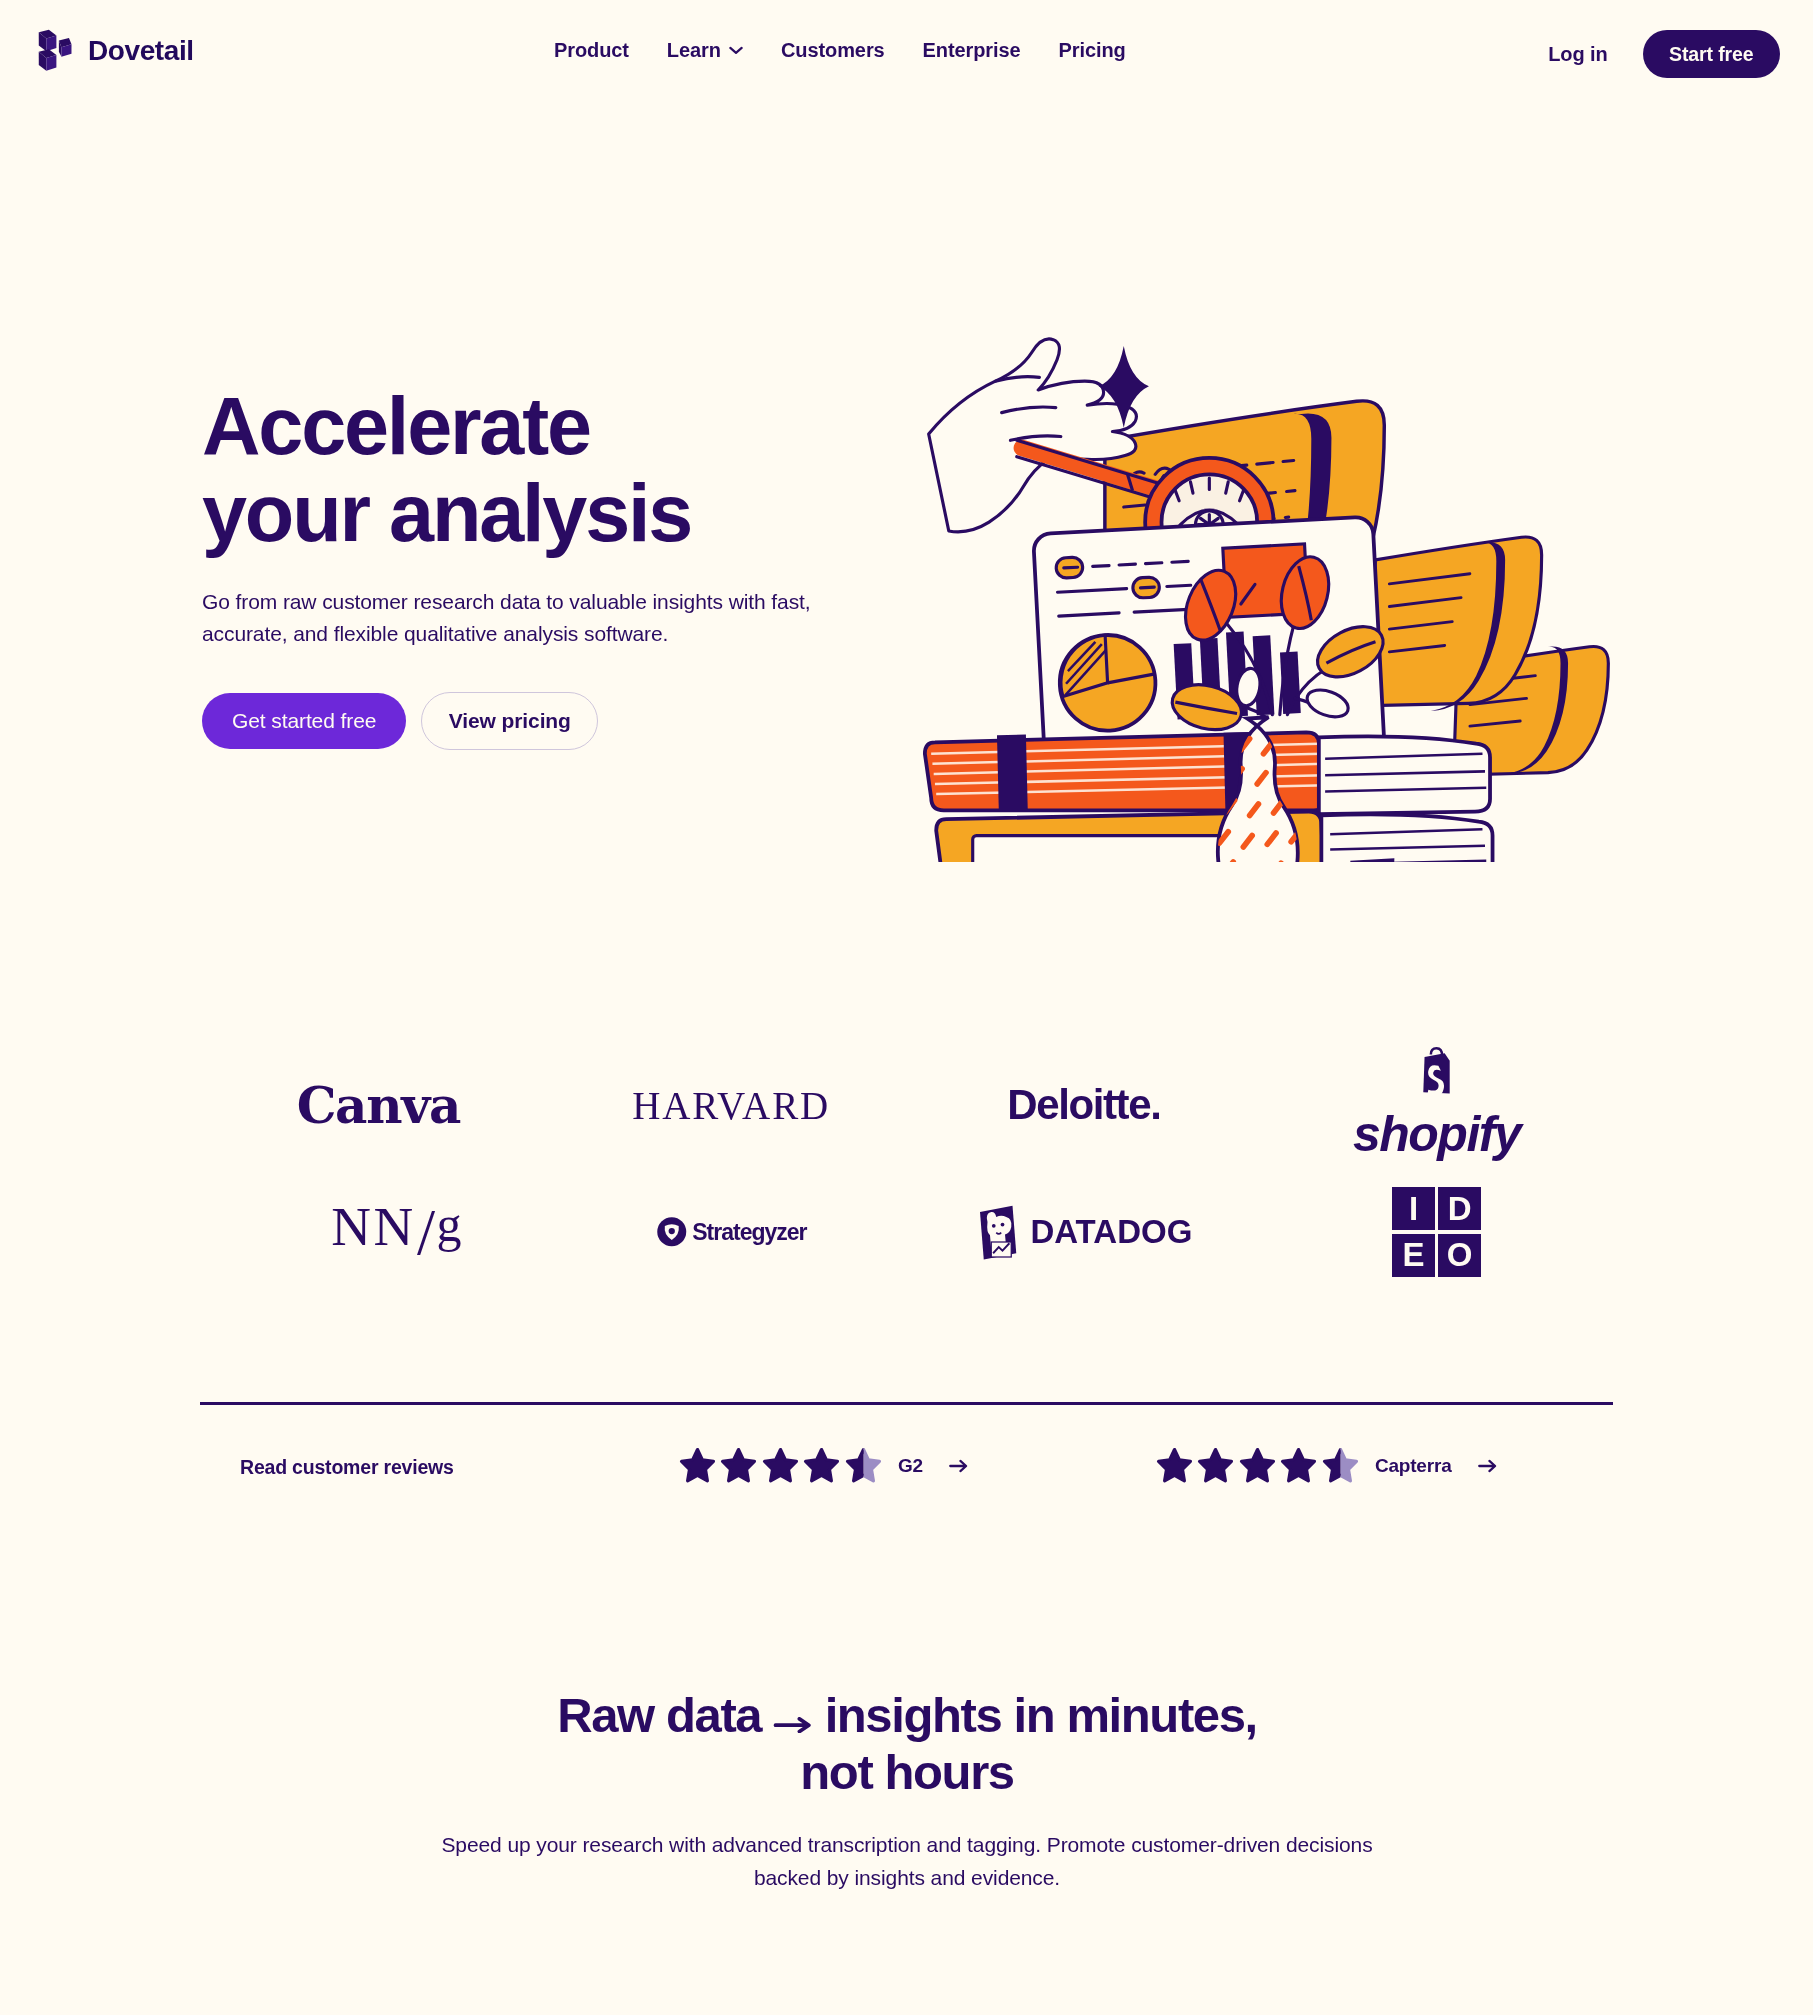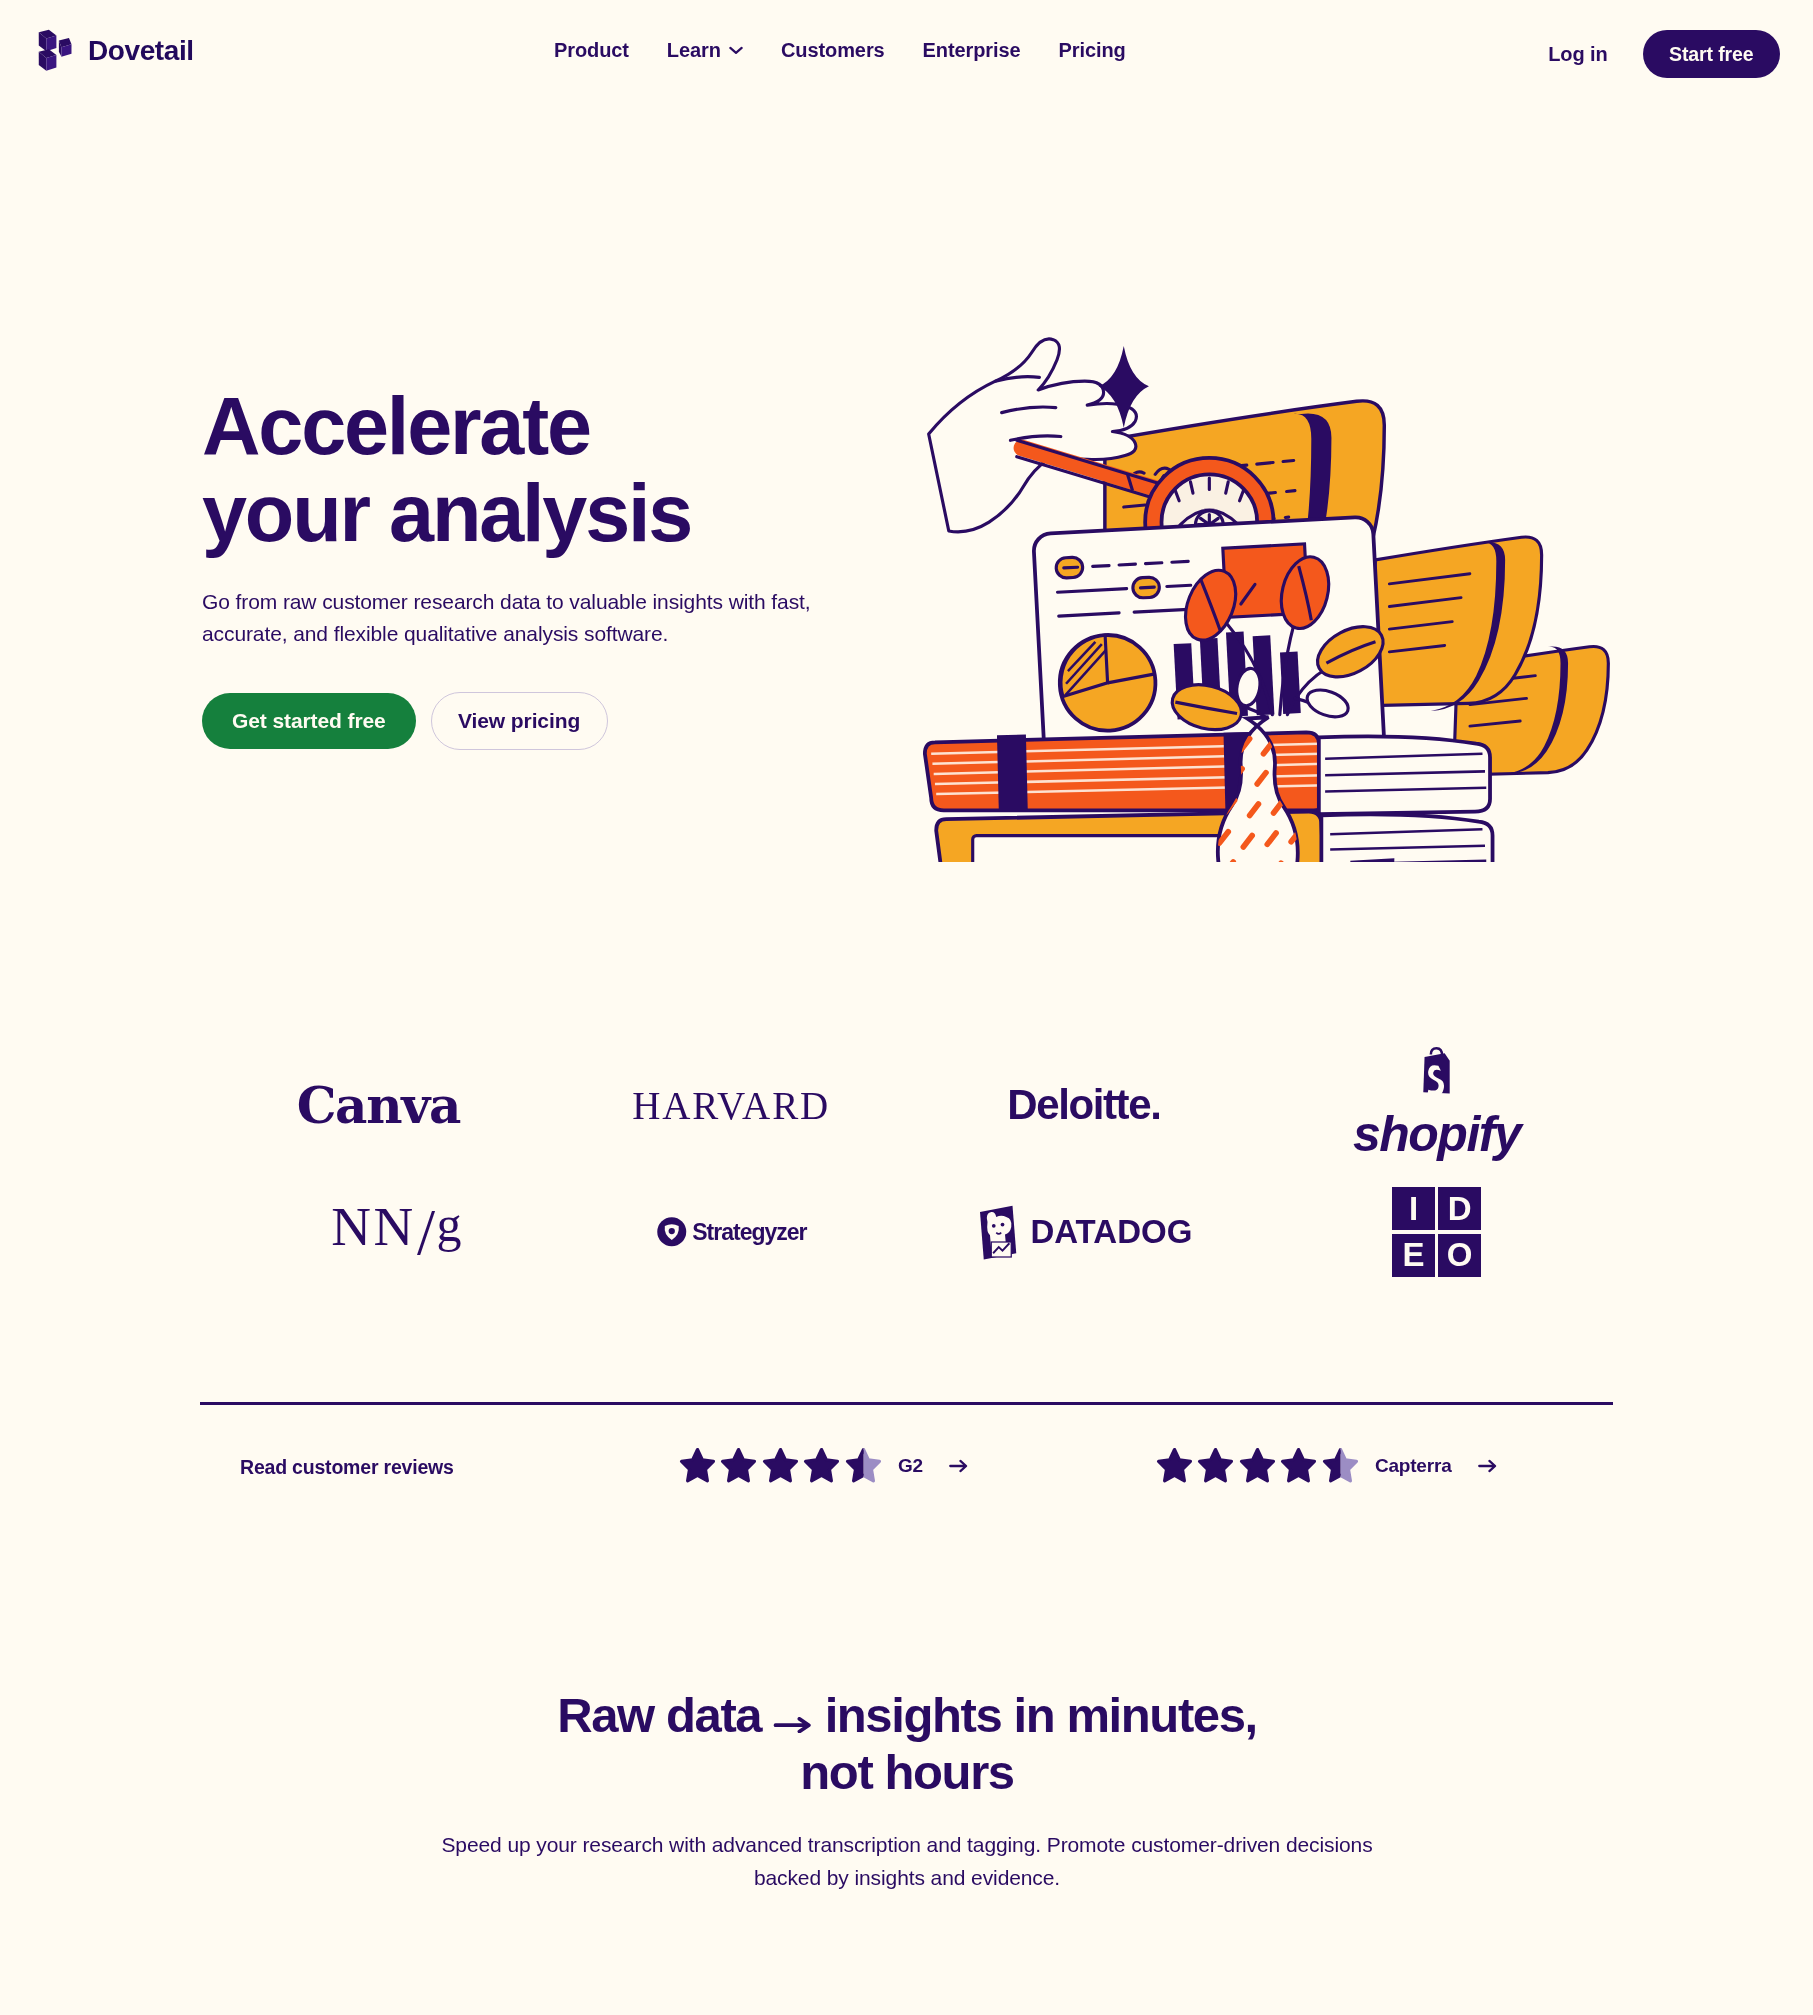--- a/index.html
+++ b/index.html
@@ -59,22 +59,22 @@
     font-size: 81px; line-height: 1.07; font-weight: 700;
     color: #2A0B62; letter-spacing: -2.2px;
   }
   .hero-sub {
     margin-top: 30px; font-size: 21px; line-height: 1.52;
     color: #2A0B62; font-weight: 400; letter-spacing: -0.1px;
     max-width: 667px;
   }
   .hero-ctas { margin-top: 42px; display: flex; gap: 15px; align-items: center; }
   .btn-primary {
-    background: #15803d; color: #FFFBF2; border: none; font-family: inherit;
-    font-size: 21px; font-weight: 700; border-radius: 629px;
+    background: #6d28d9; color: #FFFBF2; border: none; font-family: inherit;
+    font-size: 21px; font-weight: 400; border-radius: 629px;
     padding: 15.7px 30px; cursor: pointer; letter-spacing: -0.1px;
   }
   .btn-ghost {
     background: transparent; color: #2A0B62; border: 1.3px solid #CFC6DC;
     font-family: inherit; font-size: 21px; font-weight: 700;
     border-radius: 629px; padding: 15.7px 26.4px; cursor: pointer;
     letter-spacing: -0.1px;
   }
   .hero-art { position: absolute; left: 916px; top: 283px; width: 705px; height: 579px; }
 

